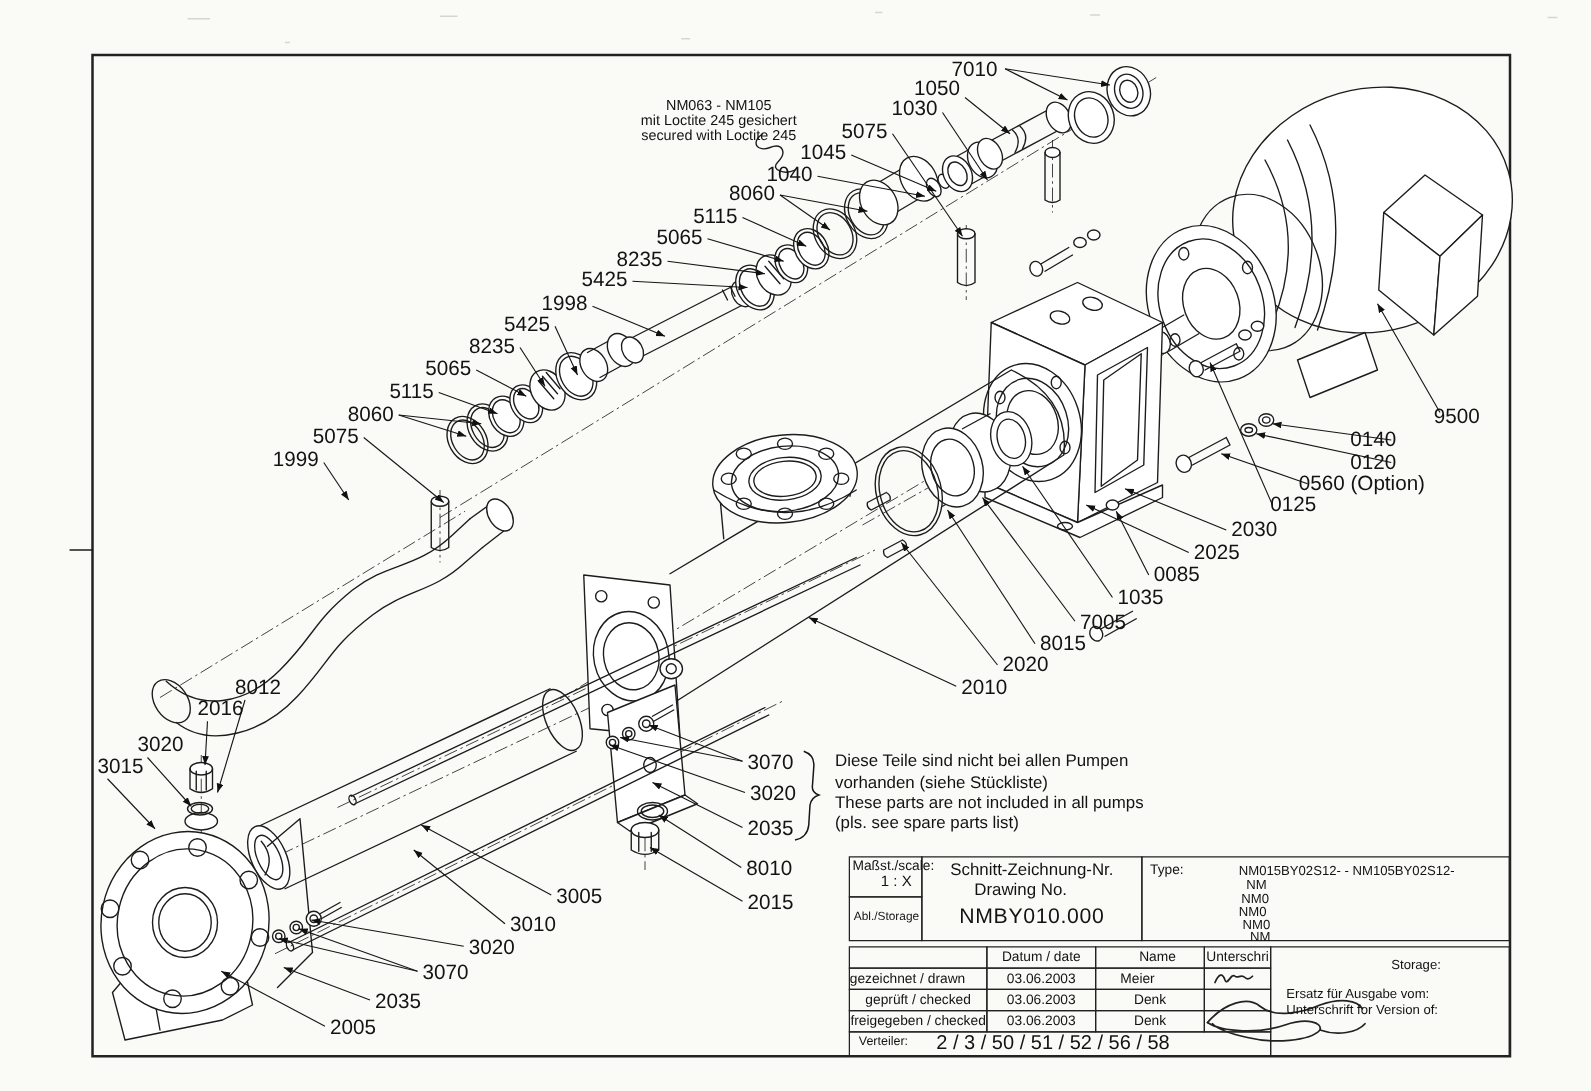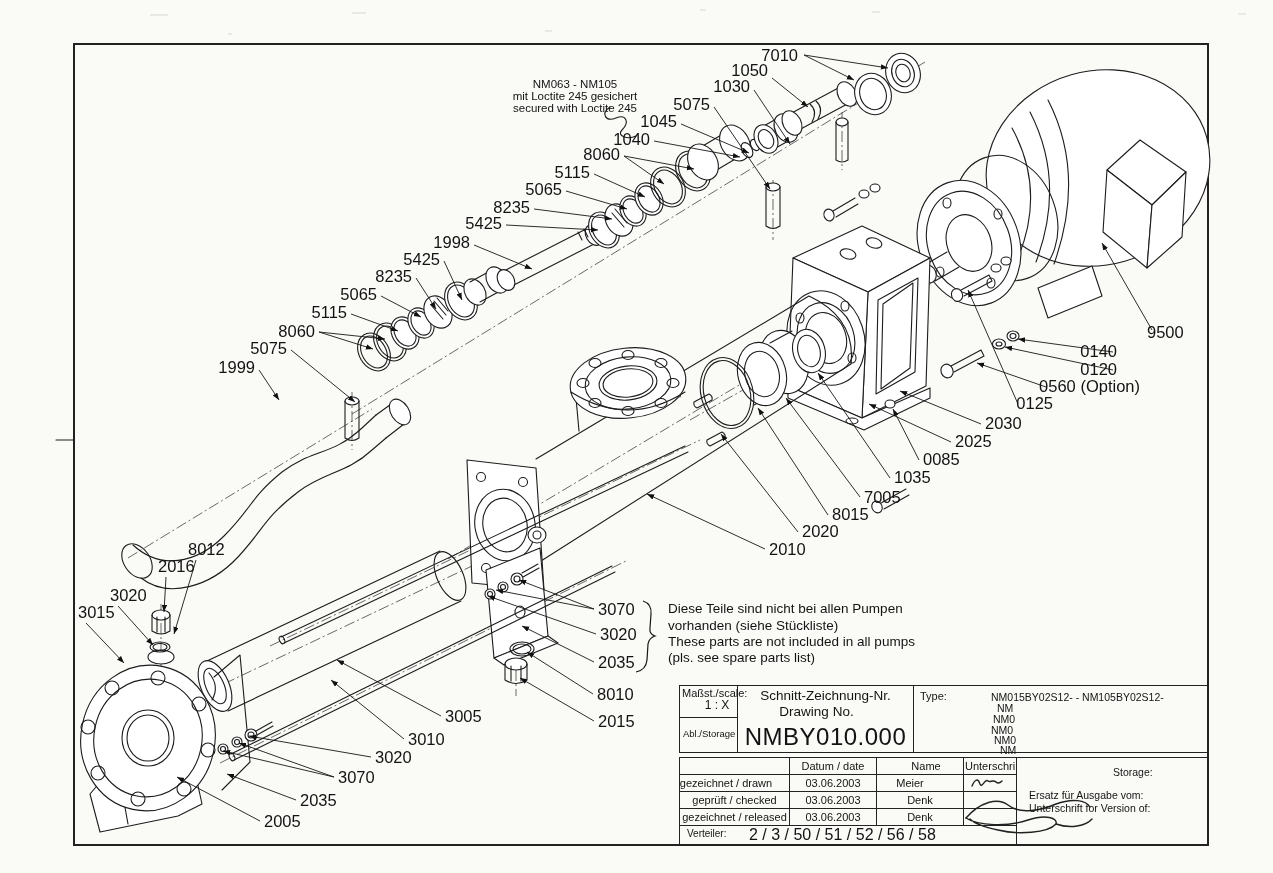--- a/index.html
+++ b/index.html
@@ -16,21 +16,21 @@
   .speck{stroke:#b9b9b1;stroke-width:1.2;opacity:.55}
 
   
   .tb{position:absolute;left:679px;top:685px;width:529px;height:160px}
   .tb-box{position:absolute;border:1px solid #222;box-sizing:border-box;background:transparent}
   .tb-t{position:absolute;white-space:nowrap;line-height:1.1}
   .c{text-align:center}
   .fs8{font-size:11px}.fs9{font-size:9.5px}.fs10{font-size:10px}
   .fs105{font-size:10.5px}.fs11{font-size:11px}.fs12{font-size:12px}
   .fs13{font-size:13.5px}.fs16{font-size:16px}
-  .tb-no{font-size:24px;letter-spacing:.5px}
+  .tb-no{font-size:17px;letter-spacing:.5px}
   .clip{overflow:hidden}
   .whiteout{position:absolute;background:#fafaf7;z-index:5}
 </style>
 </head>
 <body>
 
 <svg id="art" width="1273" height="873" viewBox="0 0 1273 873">
   <defs>
     <marker id="arr" markerWidth="9" markerHeight="7" refX="8" refY="3" orient="auto">
       <path d="M0,0 L8,3 L0,6 Z" fill="#111"></path>
@@ -488,21 +488,21 @@
   <div class="tb-t fs11 c" style="left:110px;top:75px;width:88px">Datum / date</div>
   <div class="tb-t fs11 c" style="left:197px;top:75px;width:100px">Name</div>
   <div class="tb-t fs11 clip" style="left:286px;top:75px;width:50px">Unterschrift</div>
 
   <div class="tb-t fs11 c" style="left:0;top:92px;width:94px">gezeichnet / drawn</div>
   <div class="tb-t fs11 c" style="left:110px;top:92px;width:88px">03.06.2003</div>
   <div class="tb-t fs11 c" style="left:197px;top:92px;width:68px">Meier</div>
   <div class="tb-t fs11 c" style="left:0;top:109px;width:111px">geprüft / checked</div>
   <div class="tb-t fs11 c" style="left:110px;top:109px;width:88px">03.06.2003</div>
   <div class="tb-t fs11 c" style="left:197px;top:109px;width:88px">Denk</div>
-  <div class="tb-t fs11 c" style="left:0;top:126px;width:111px">gezeichnet / released</div>
+  <div class="tb-t fs11 c" style="left:0;top:126px;width:111px">freigegeben / checked</div>
   <div class="tb-t fs11 c" style="left:110px;top:126px;width:88px">03.06.2003</div>
   <div class="tb-t fs11 c" style="left:197px;top:126px;width:88px">Denk</div>
 
   <div class="tb-t fs10" style="left:8px;top:143px">Verteiler:</div>
   <div class="tb-t fs16" style="left:70px;top:141px">2 / 3 / 50 / 51 / 52 / 56 / 58</div>
 
   <div class="tb-t fs105" style="left:434px;top:82px">Storage:</div>
   <div class="tb-t fs105" style="left:350px;top:105px">Ersatz für Ausgabe vom:</div>
   <div class="tb-t fs105" style="left:350px;top:118px">Unterschrift for Version of:</div>
 </div>

